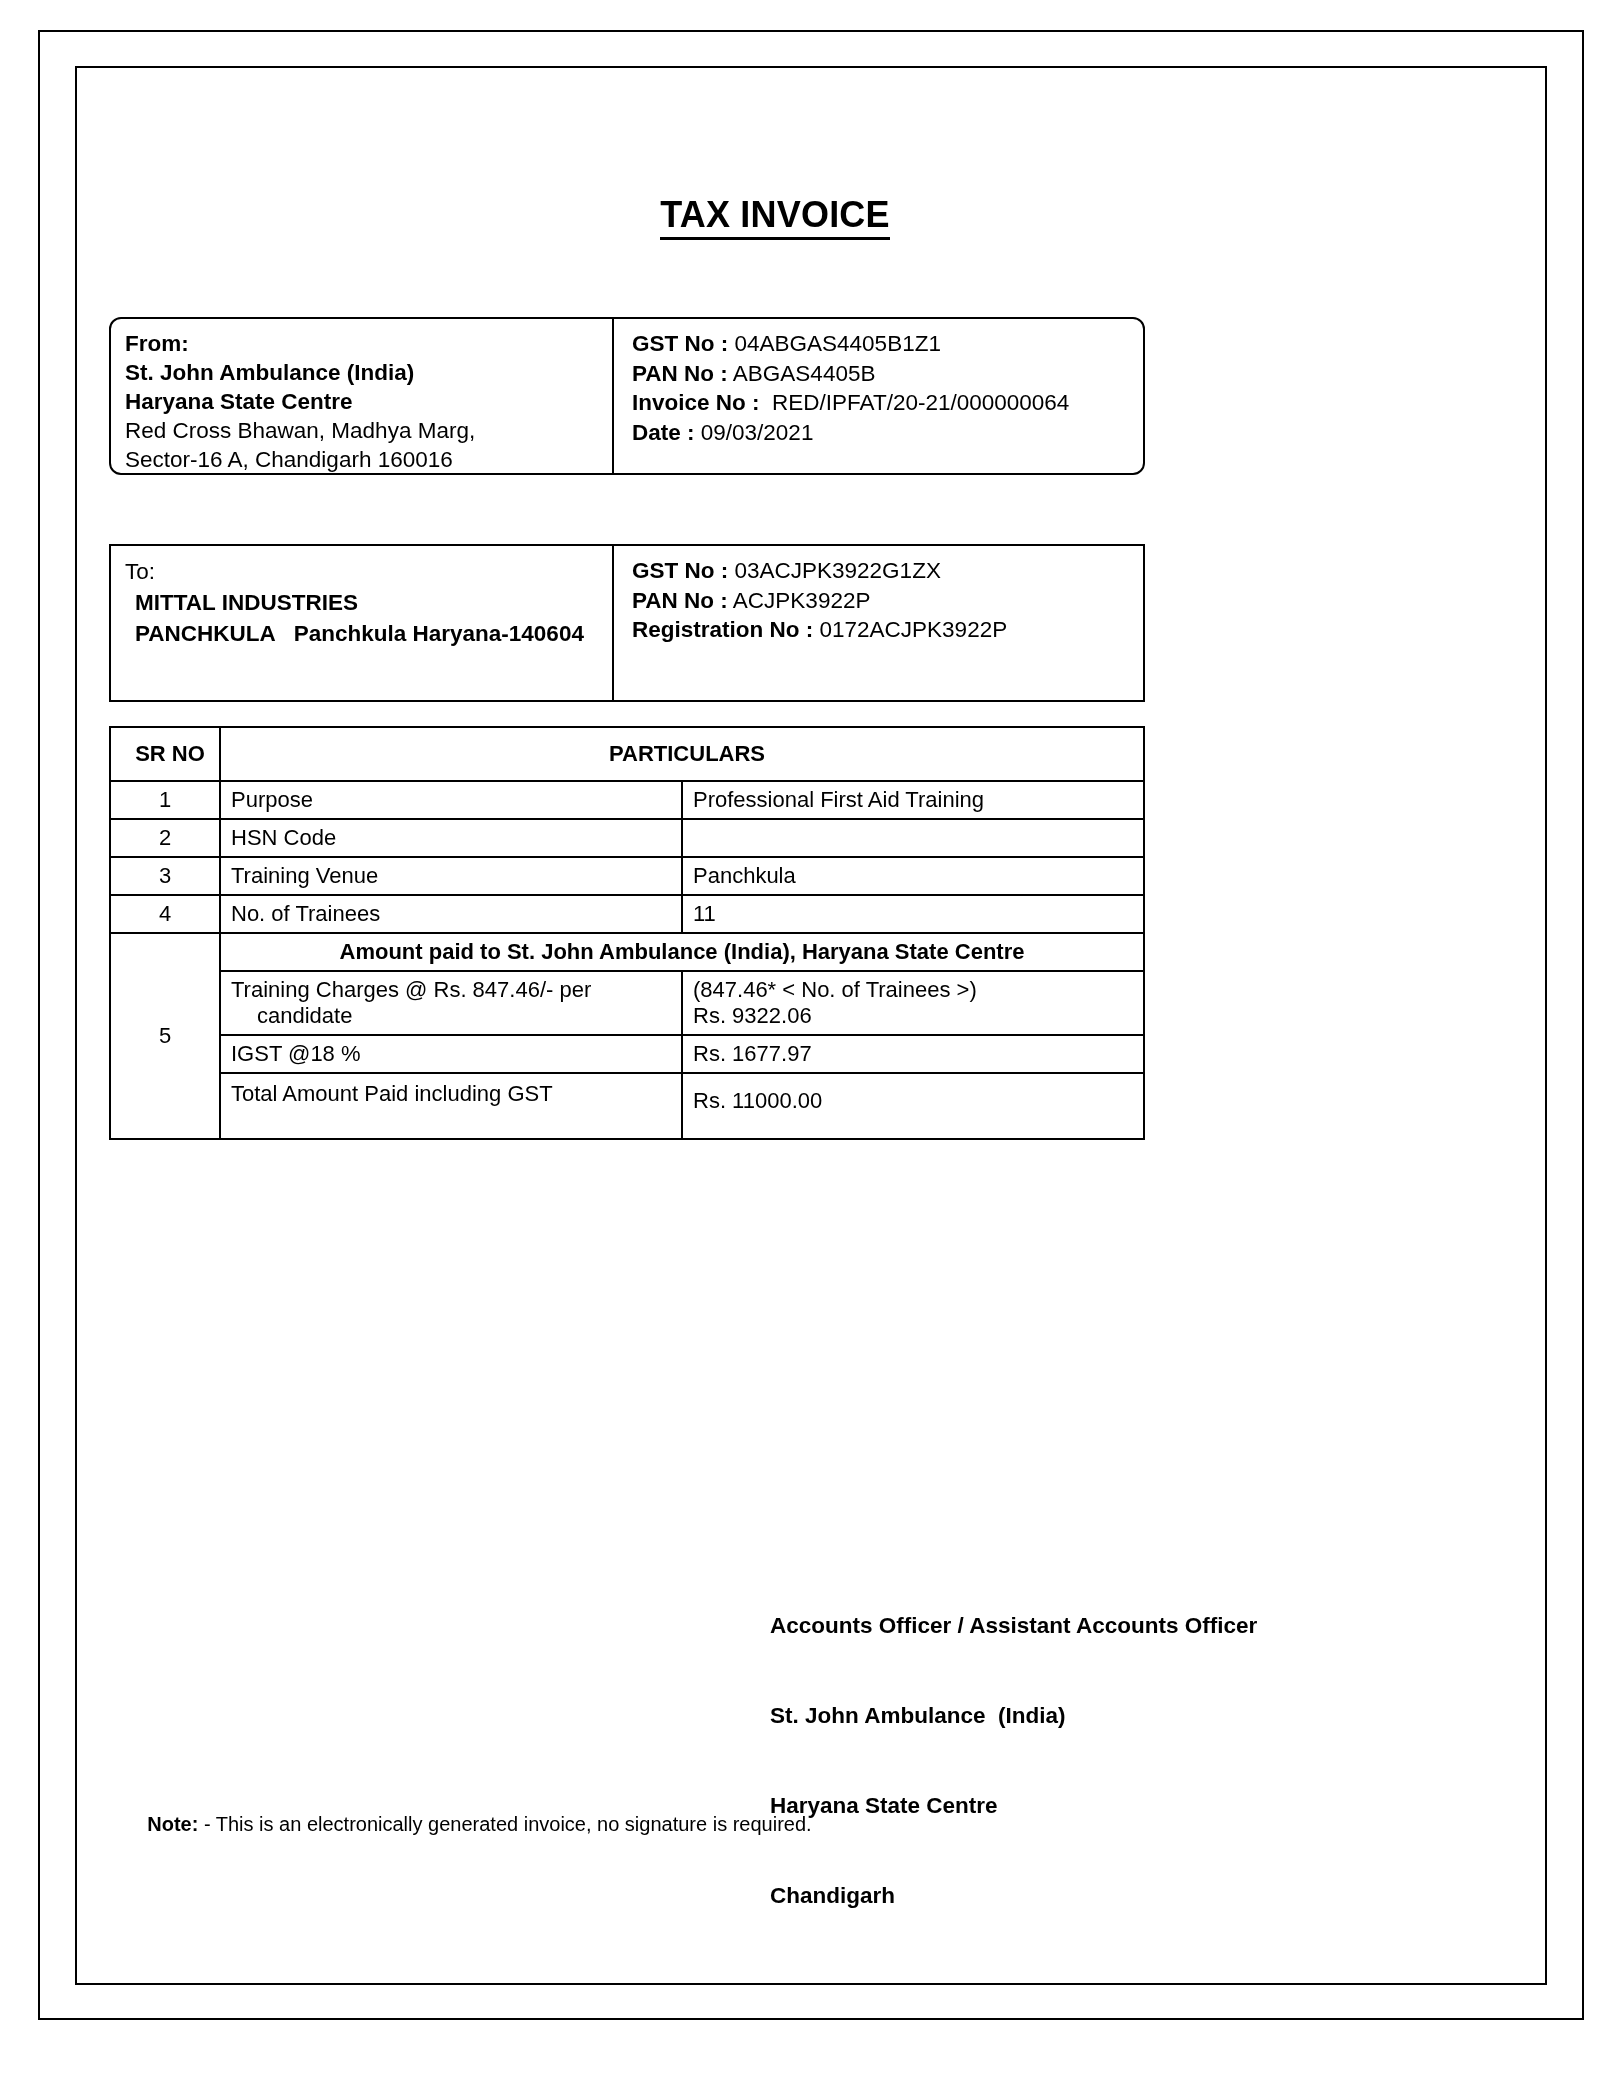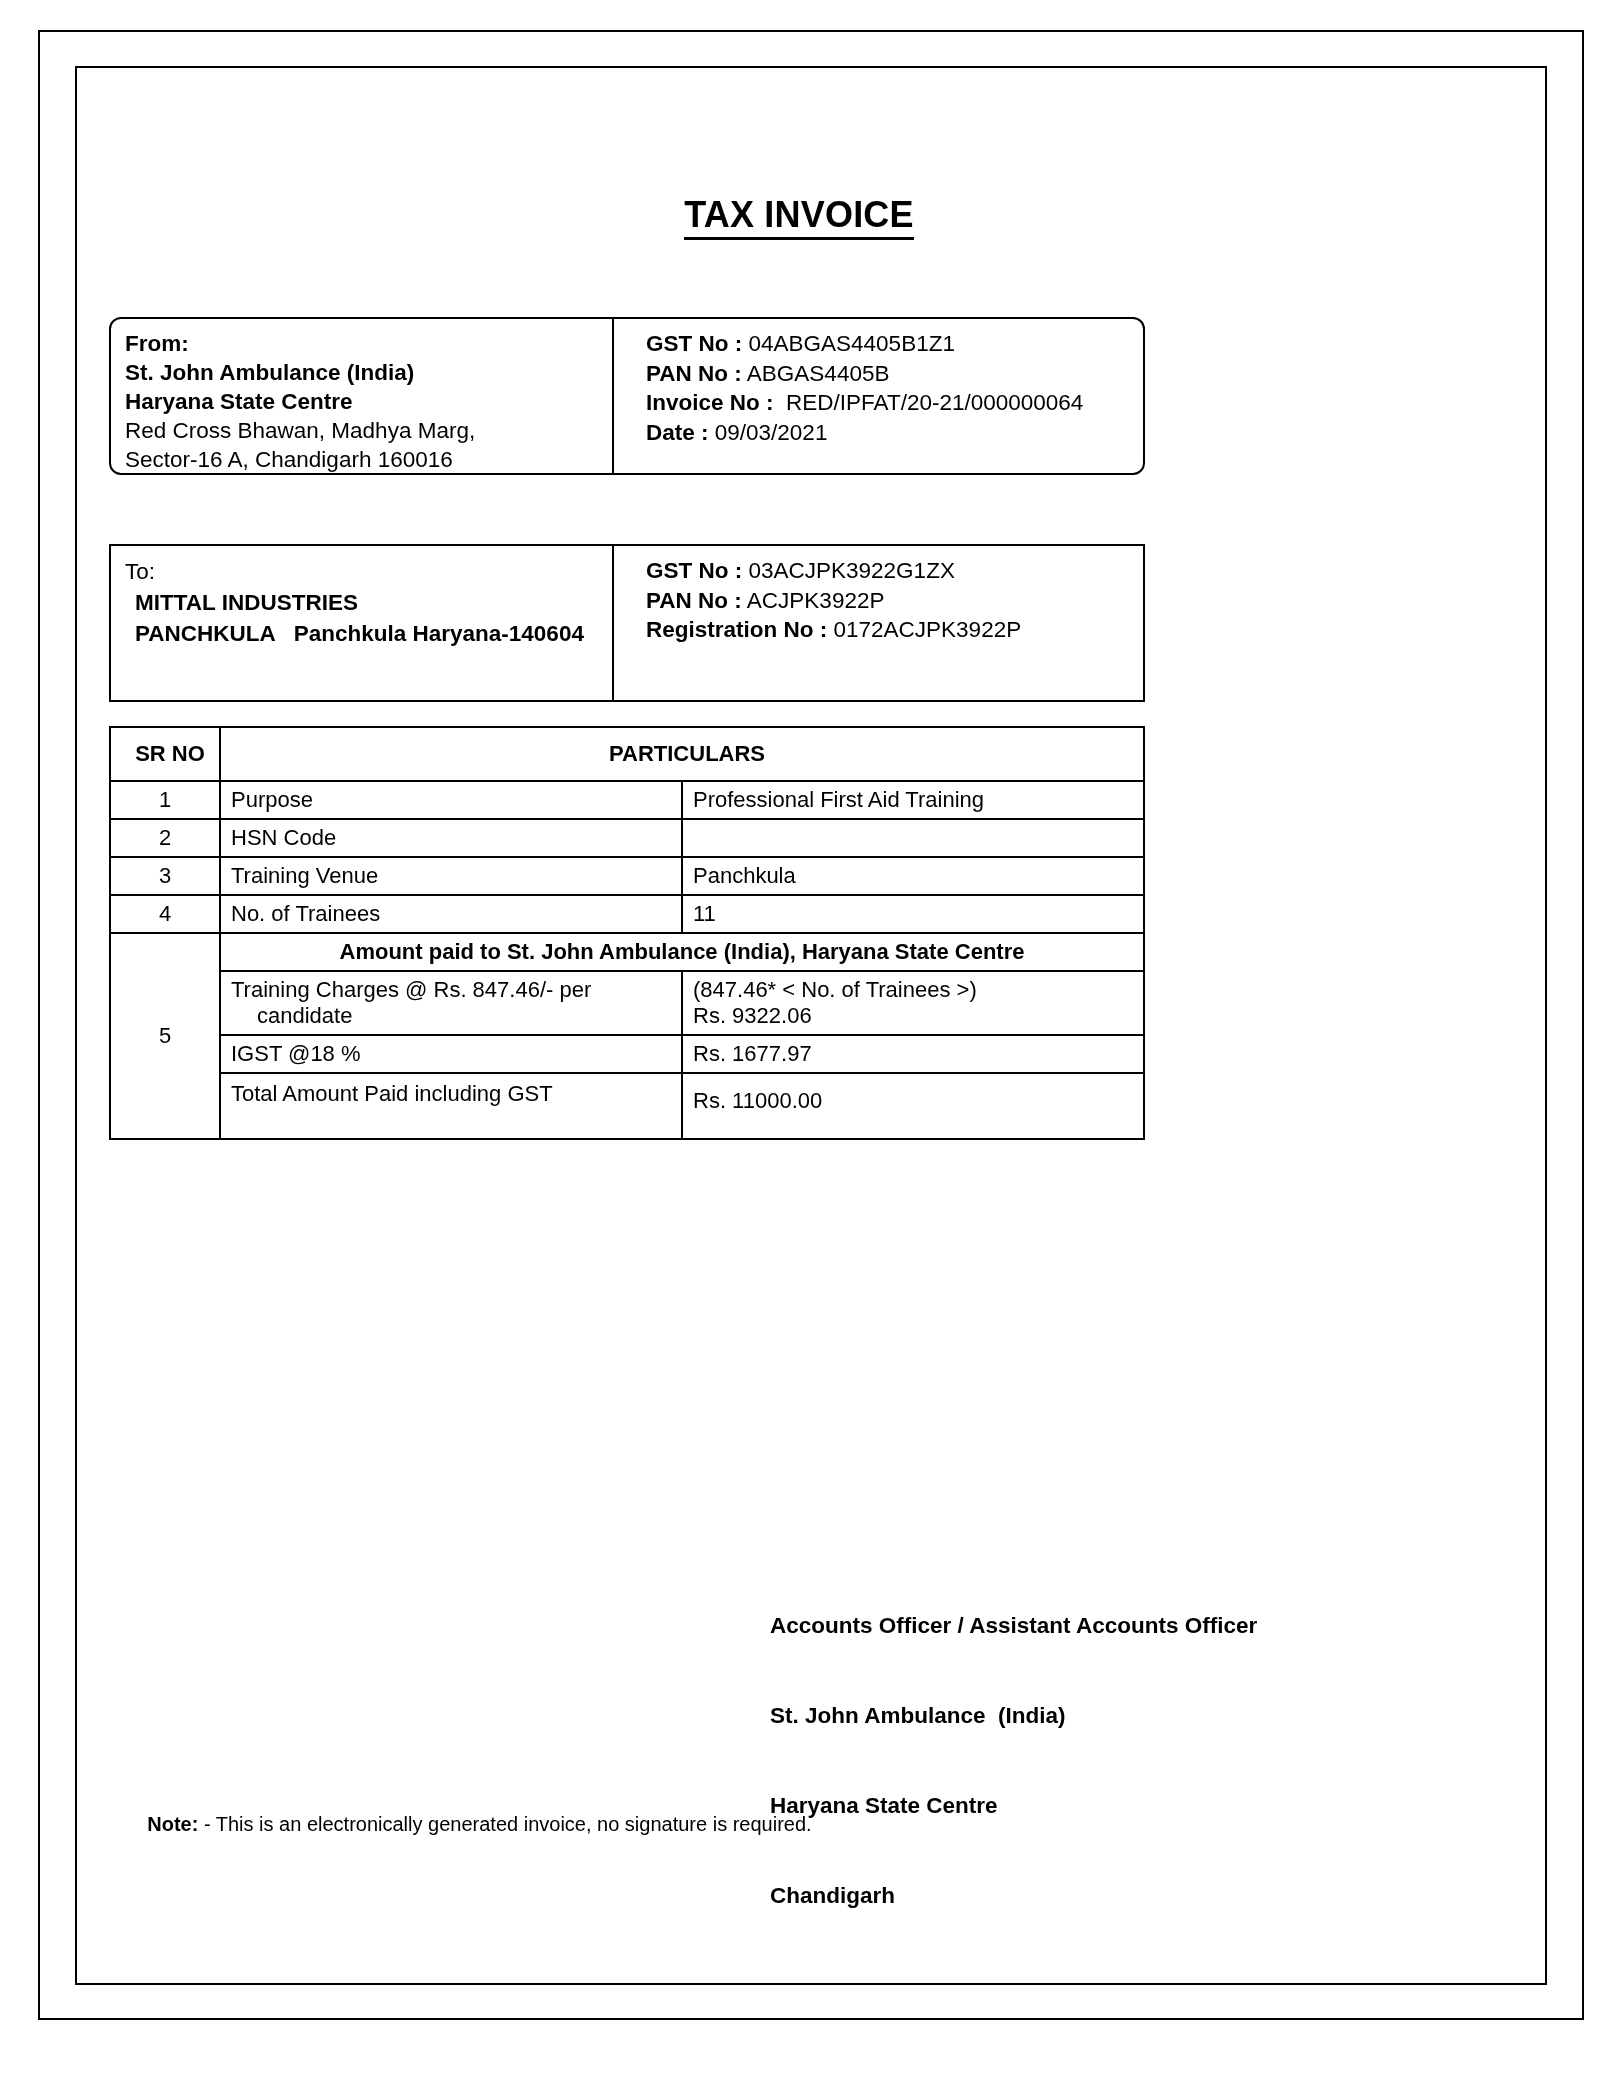--- a/index.html
+++ b/index.html
@@ -46,42 +46,41 @@
   
   .title {
     position: absolute;
     left: 0;
     top: 128px;
     width: 1400px;
     text-align: center;
     font-size: 36px;
     font-weight: bold;
     letter-spacing: 0.2px;
-    padding-left: 24px;
   }
   .title span {
     border-bottom: 3px solid #000;
     padding-bottom: 2px;
   }
 
   
   .addr-box {
     position: absolute;
     border: 2px solid #000;
     box-sizing: border-box;
     display: flex;
   }
   .addr-left {
     box-sizing: border-box;
     border-right: 2px solid #000;
     padding: 10px 0 8px 14px;
   }
   .addr-right {
     box-sizing: border-box;
-    padding: 10px 0 8px 32px;
+    padding: 10px 0 8px 18px;
     flex: 1;
   }
 
   .from-box {
     left: 34px;
     top: 251px;
     width: 1036px;
     height: 158px;
     border-radius: 12px;
   }

